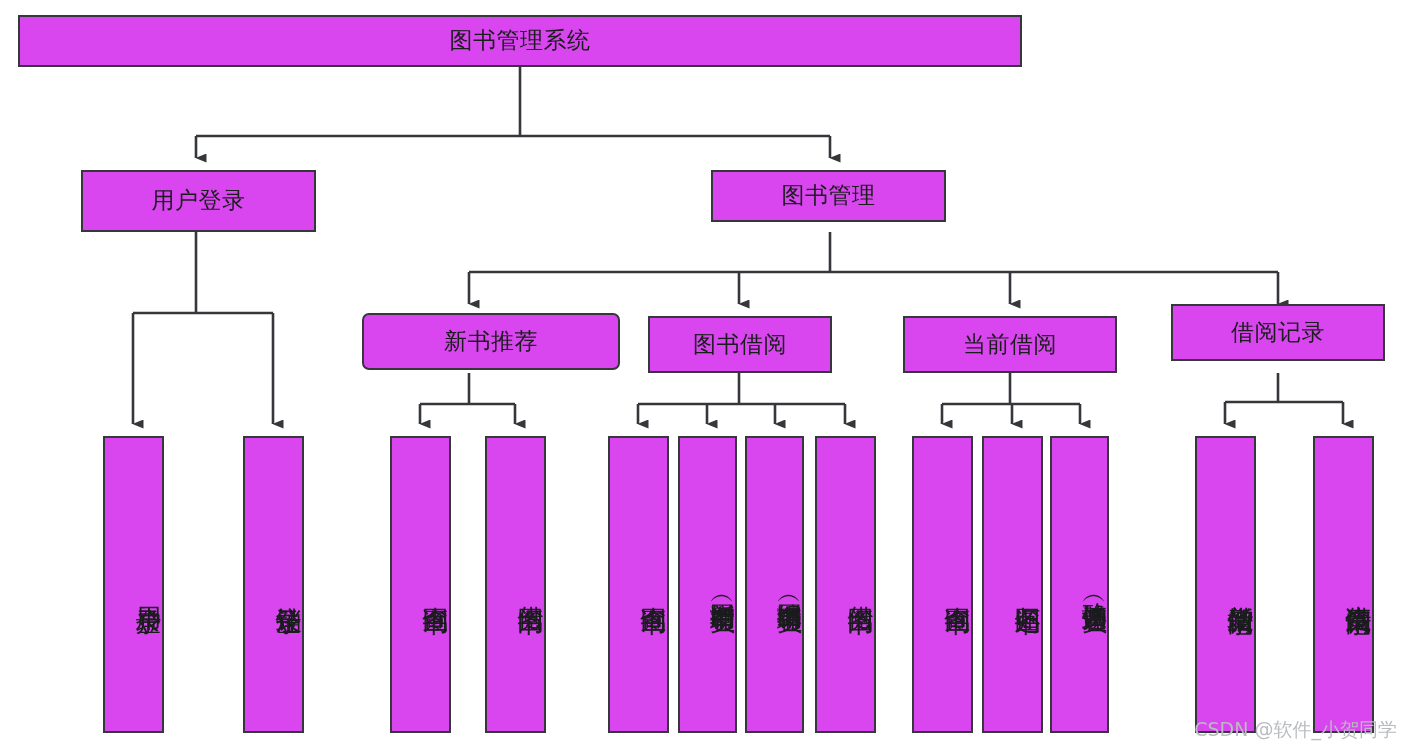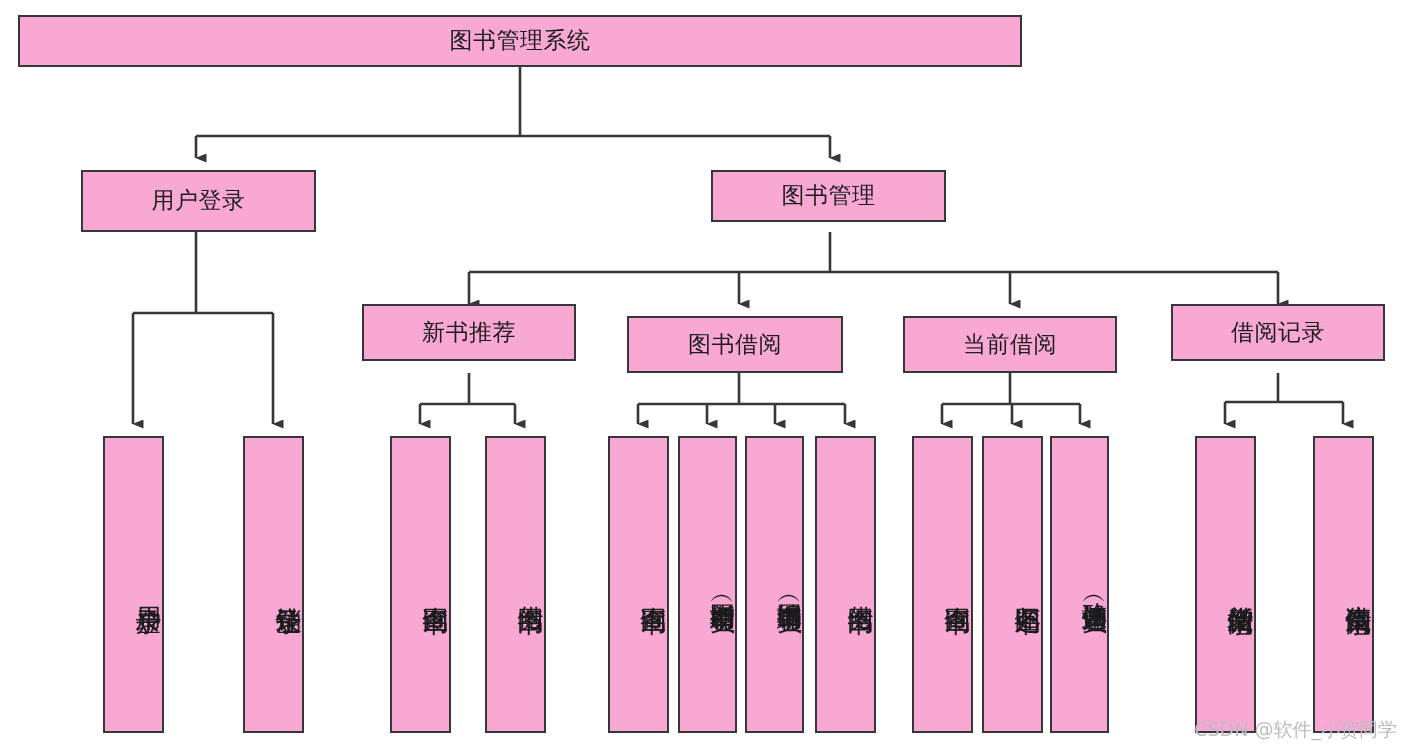--- a/index.html
+++ b/index.html
@@ -23,21 +23,21 @@
     position: absolute;
     left: 0;
     top: 0;
     width: 1405px;
     height: 747px;
   }
   .node-box {
     position: absolute;
     box-sizing: border-box;
     border: 2px solid #35373a;
-    background: #f9a8d4;
+    background: #d946ef;
     display: flex;
     align-items: center;
     justify-content: center;
     color: #1b1c1e;
   }
   .node-h {
     font-size: 23px;
     letter-spacing: 0.5px;
     line-height: 1.1;
     white-space: nowrap;
@@ -125,24 +125,24 @@
     <span>图书管理系统</span>
   </div>
 
   <div class="node-box node-h" style="left:81px; top:170px; width:235px; height:62px;">
     <span>用户登录</span>
   </div>
   <div class="node-box node-h" style="left:711px; top:170px; width:235px; height:52px;">
     <span>图书管理</span>
   </div>
 
-  <div class="node-box node-h" style="left:362px; top:304px; width:214px; height:57px;">
+  <div class="node-box node-h" style="left:362px; top:313px; width:258px; height:57px;border-radius:7px;">
     <span>新书推荐</span>
   </div>
-  <div class="node-box node-h" style="left:627px; top:316px; width:216px; height:57px;">
+  <div class="node-box node-h" style="left:648px; top:316px; width:184px; height:57px;">
     <span>图书借阅</span>
   </div>
   <div class="node-box node-h" style="left:903px; top:316px; width:214px; height:57px;">
     <span>当前借阅</span>
   </div>
   <div class="node-box node-h" style="left:1171px; top:304px; width:214px; height:57px;">
     <span>借阅记录</span>
   </div>
 
   <div class="node-box node-v" style="left:103px; top:436px; width:61px; height:297px;">

